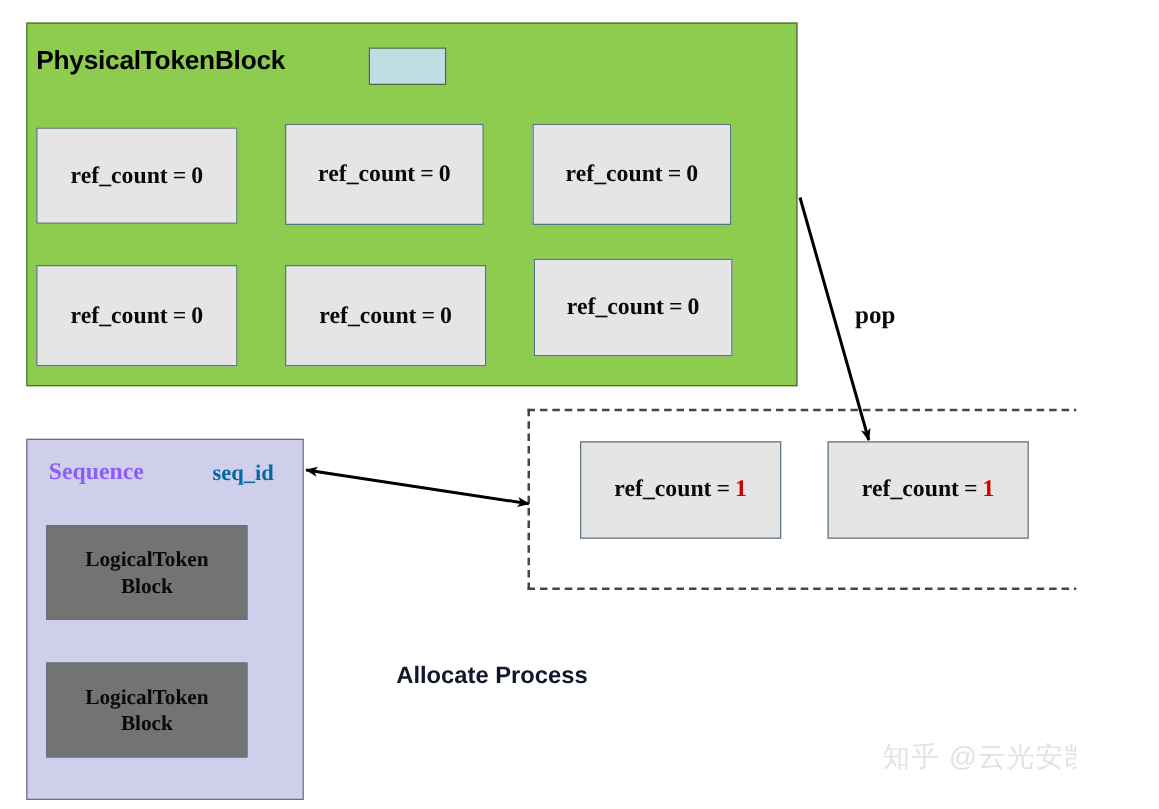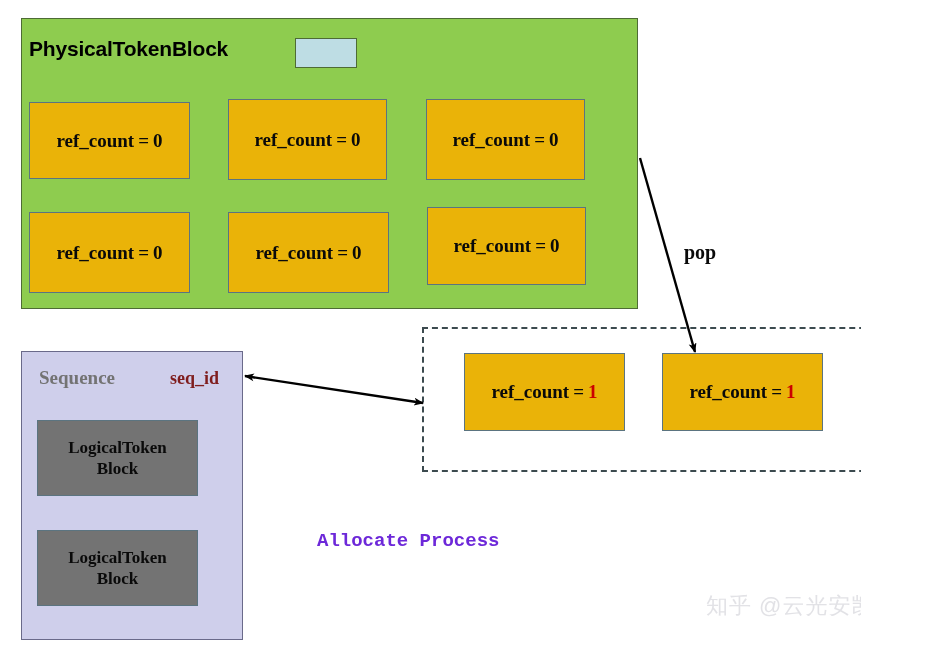--- a/index.html
+++ b/index.html
@@ -45,21 +45,21 @@
     width: 62px;
     height: 30px;
     background: #bedde4;
     border: 1px solid #4e6b35;
     box-sizing: border-box;
   }
 
   
   .cell {
     position: absolute;
-    background: #eab308;
+    background: #e5e5e5;
     border: 1px solid #5b7480;
     box-sizing: border-box;
     display: flex;
     align-items: center;
     justify-content: center;
     font-family: "Liberation Serif", serif;
     font-weight: bold;
     font-size: 19px;
     color: #0a0a0a;
     white-space: nowrap;
@@ -91,31 +91,31 @@
     border: 1px solid #6a6a8a;
     box-sizing: border-box;
   }
   .seq-title {
     position: absolute;
     left: 39px;
     top: 367px;
     font-family: "Liberation Serif", serif;
     font-weight: bold;
     font-size: 19px;
-    color: #737373;
+    color: #8b5cf6;
     white-space: nowrap;
   }
   .seq-id {
     position: absolute;
     left: 170px;
     top: 368px;
     font-family: "Liberation Serif", serif;
     font-weight: bold;
     font-size: 18px;
-    color: #7f1d1d;
+    color: #0369a1;
     white-space: nowrap;
   }
   .logical-cell {
     position: absolute;
     background: #737373;
     border: 1px solid #5b7480;
     box-sizing: border-box;
     display: flex;
     flex-direction: column;
     align-items: center;
@@ -135,24 +135,24 @@
     top: 241px;
     font-family: "Liberation Serif", serif;
     font-weight: bold;
     font-size: 20px;
     color: #0a0a0a;
   }
   .label-allocate {
     position: absolute;
     left: 317px;
     top: 530px;
-    font-family: Liberation Mono, monospace;
+    font-family: Liberation Sans, sans-serif;
     font-weight: bold;
     font-size: 19px;
-    color: #6d28d9;
+    color: #0f172a;
     white-space: nowrap;
   }
 
   
   .watermark {
     position: absolute;
     left: 706px;
     top: 591px;
     font-family: "Liberation Sans", sans-serif;
     font-size: 22px;

